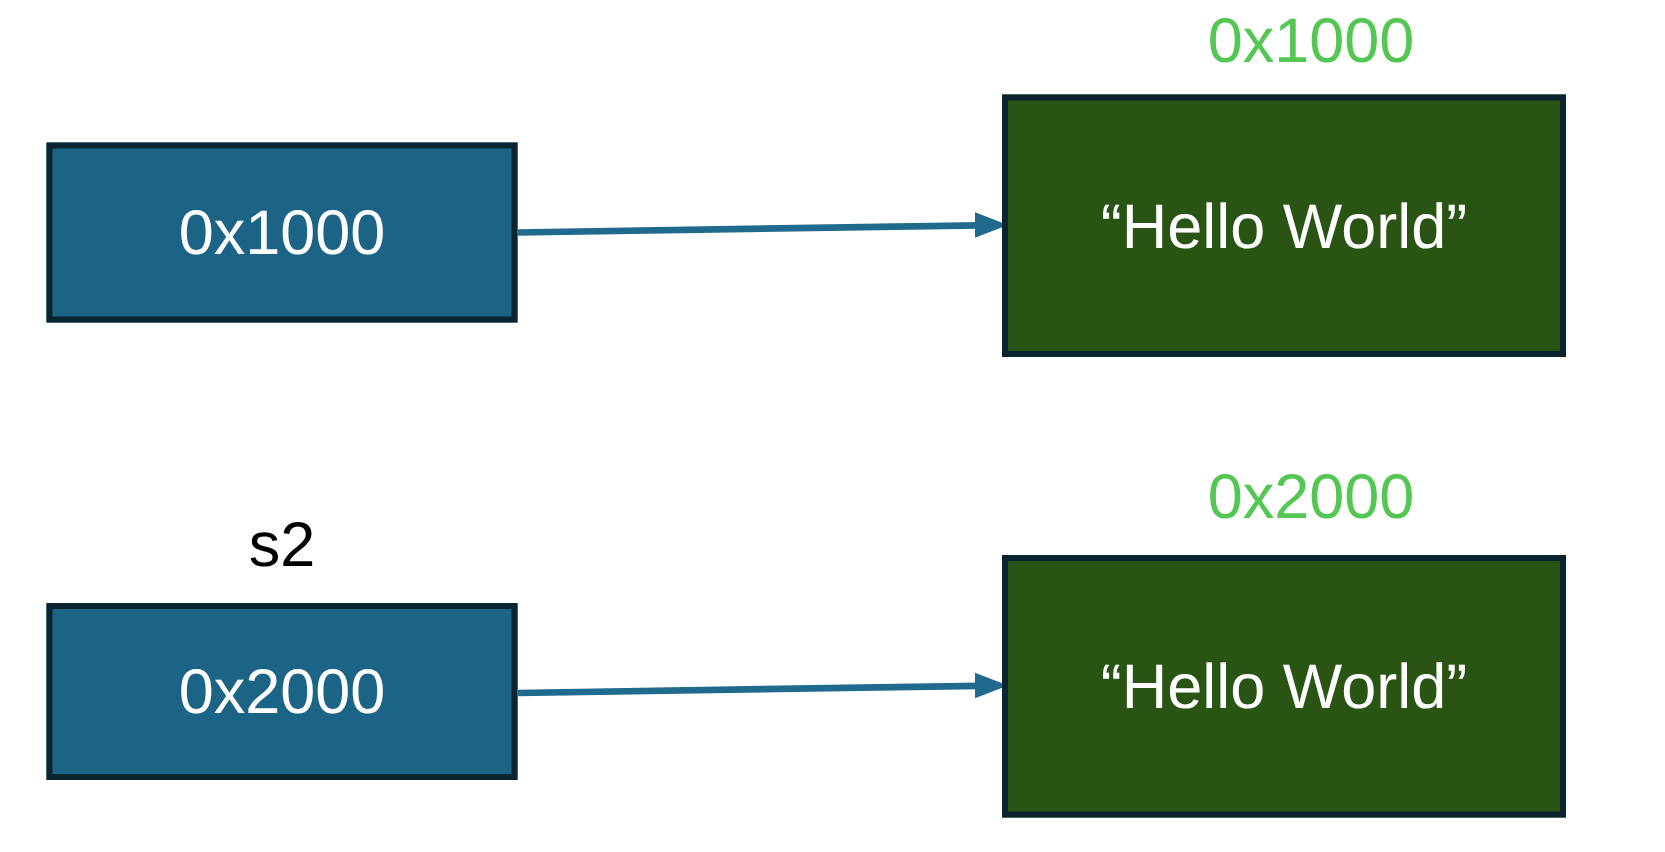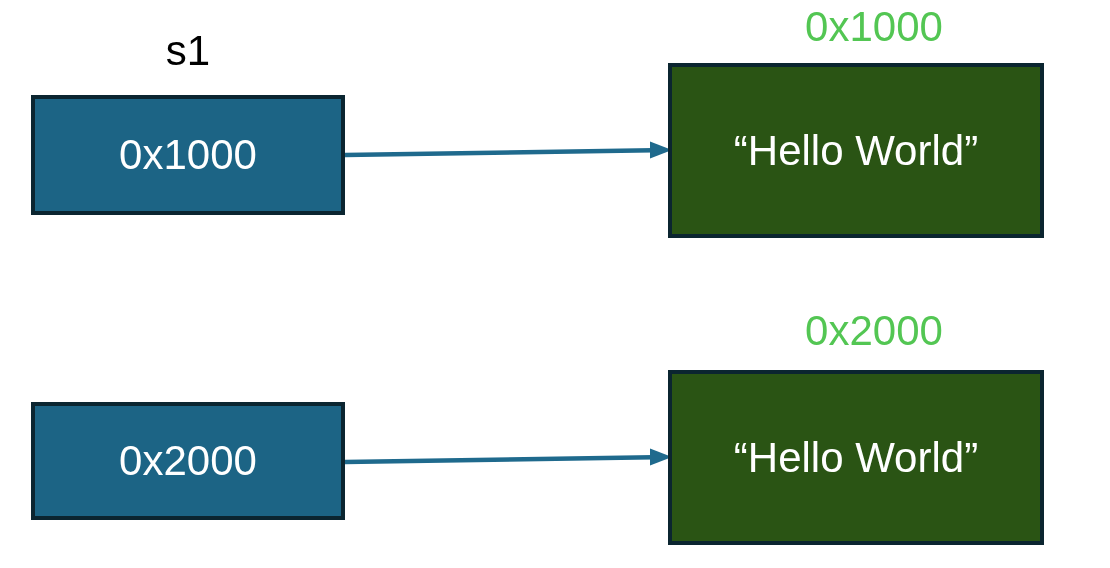--- a/index.html
+++ b/index.html
@@ -80,37 +80,37 @@
   }
   .arrow polygon {
     fill: var(--arrow, #1F6A8D);
   }
 </style>
 </head>
 <body>
 
 <div class="canvas">
 
-  <div class="var-label r1">s1</div>
 
   <div class="box pointer-box r1">
     <span class="box-text">0x1000</span>
   </div>
 
   <svg class="arrow r1" viewBox="0 0 327 30" aria-hidden="true">
     <line x1="0" y1="17" x2="308" y2="12.2"></line>
     <polygon points="305,3.5 327,12 305,20.5"></polygon>
   </svg>
 
   <div class="addr-label r1">0x1000</div>
 
   <div class="box string-box r1">
     <span class="box-text">“Hello World”</span>
   </div>
 
+  <div class="var-label r2">s2</div>
 
   <div class="box pointer-box r2">
     <span class="box-text">0x2000</span>
   </div>
 
   <svg class="arrow r2" viewBox="0 0 327 30" aria-hidden="true">
     <line x1="0" y1="17" x2="308" y2="12.2"></line>
     <polygon points="305,3.5 327,12 305,20.5"></polygon>
   </svg>
 

